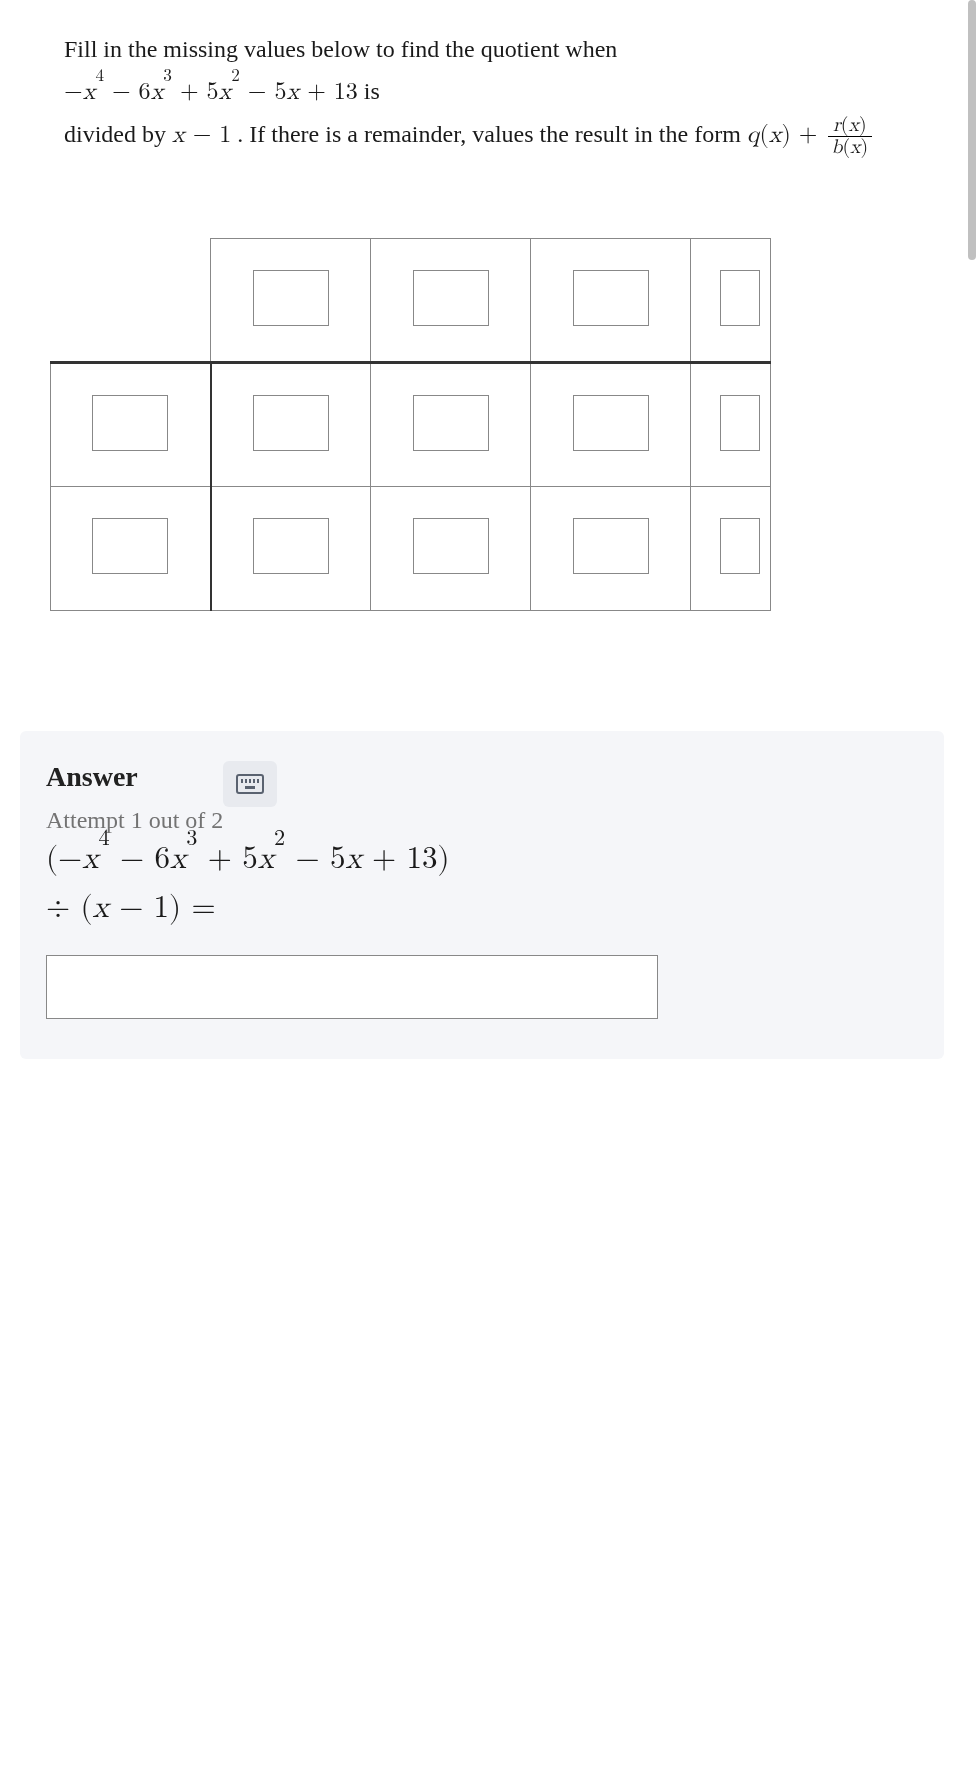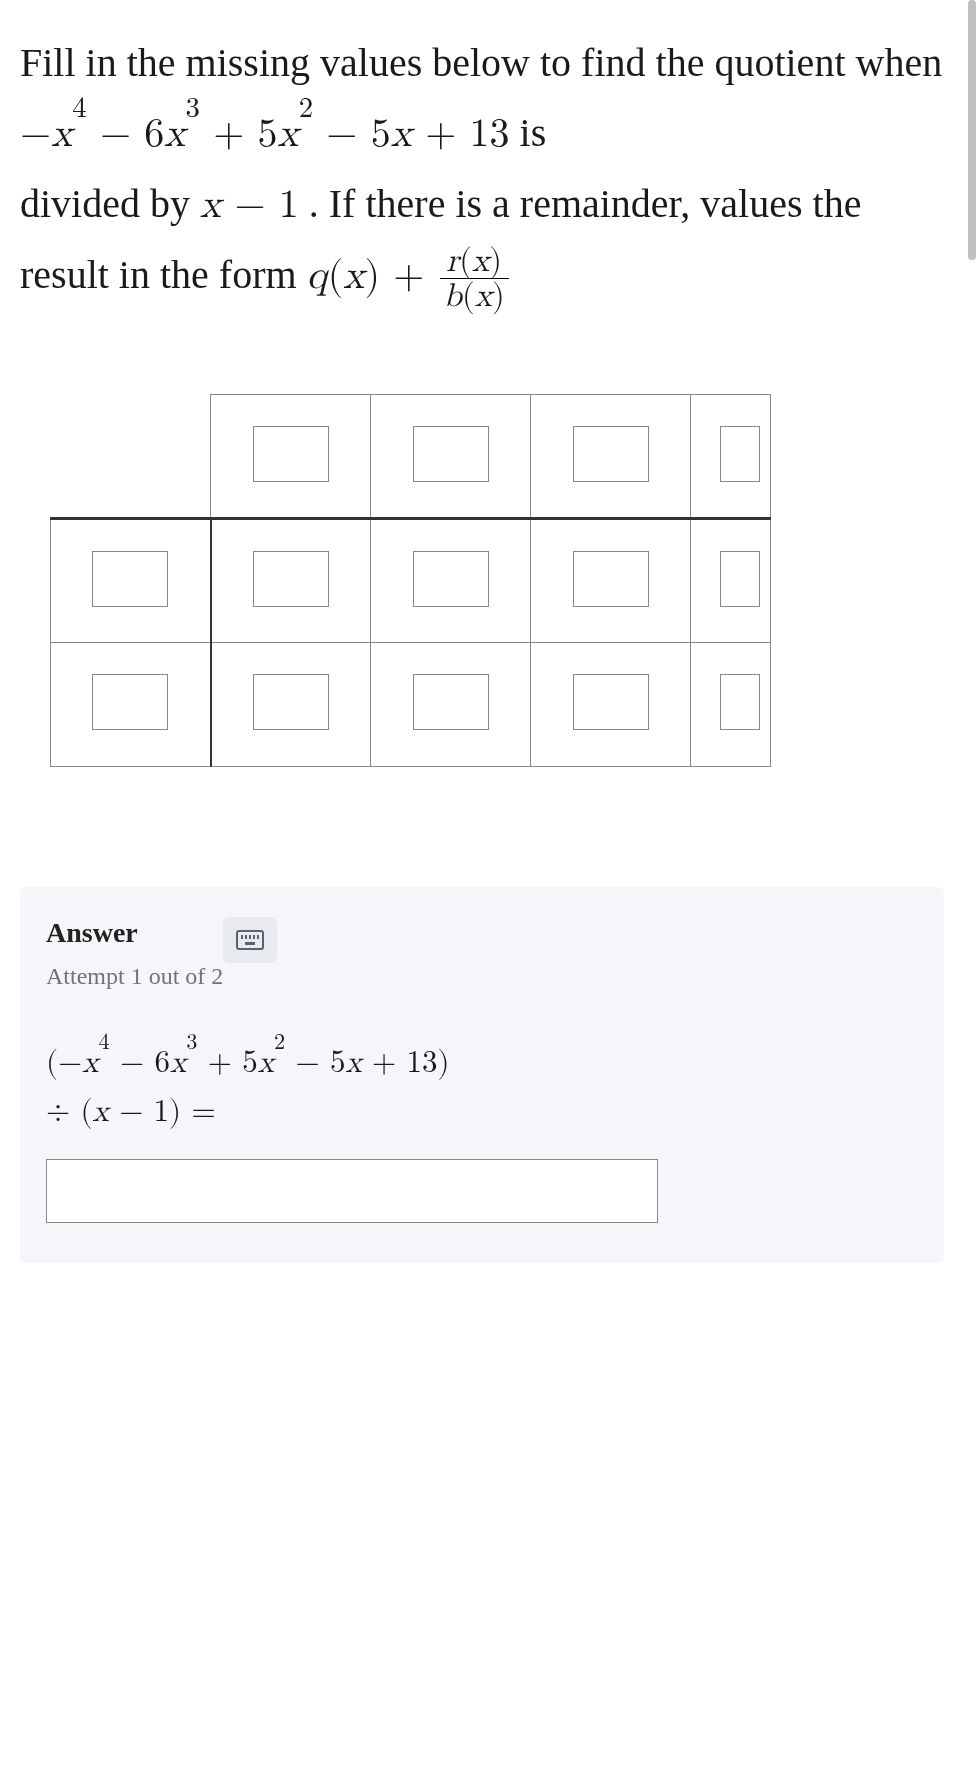--- a/index.html
+++ b/index.html
@@ -23,24 +23,25 @@
   position: absolute;
   right: 0;
   top: 0;
   width: 8px;
   height: 260px;
   background: #c0c0c0;
   border-radius: 4px;
 }
 
 .question {
-  font-size: 40px;
+  font-size: 24px;
   line-height: 1.75;
   margin-bottom: 80px;
   padding-right: 12px;
+  margin-left: 44px;
 }
 .question .math {
   font-family: 'Latin Modern Math', 'STIX Two Math', 'Cambria Math', Georgia, serif;
 }
 .mi { font-style: italic; }
 sup { font-size: 0.72em; line-height: 0; position: relative; top: -0.5em; }
 .frac { display: inline-block; vertical-align: middle; text-align: center; font-size: 0.82em; line-height: 1.05; margin: 0 2px; }
 .frac .num { display: block; padding: 0 4px; border-bottom: 1.5px solid #000; }
 .frac .den { display: block; padding: 0 4px; }
 
@@ -107,21 +108,20 @@
   content: "";
   position: absolute;
   bottom: 3px; left: 7px; right: 7px;
   height: 3px;
   background: #5a6270;
 }
 
 .expr {
   font-size: 31px;
   line-height: 1.6;
-  margin-top: 48px;
   font-family: 'Latin Modern Math', 'STIX Two Math', 'Cambria Math', Georgia, serif;
 }
 .answer-input {
   margin-top: 22px;
   width: 612px;
   height: 64px;
   border: 1.3px solid #888;
   background: #fff;
 }
 </style>

